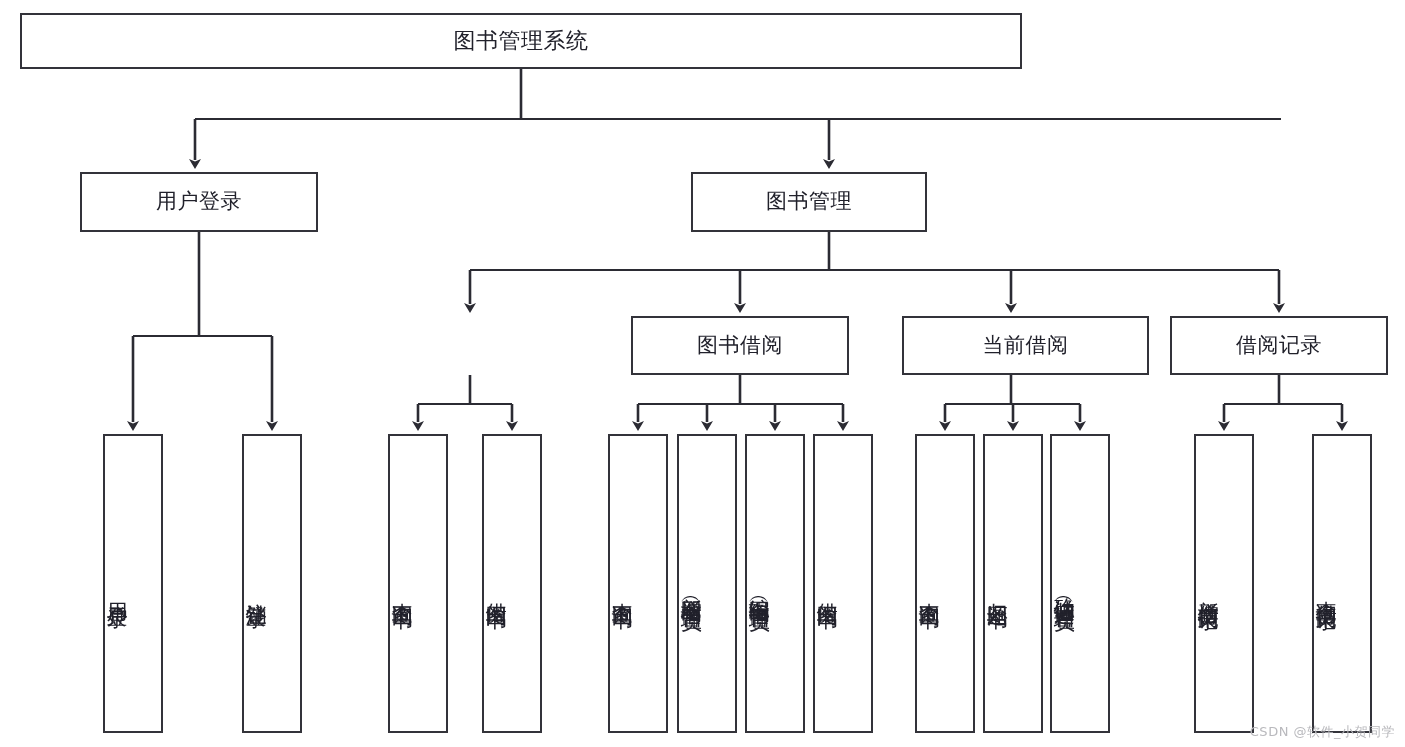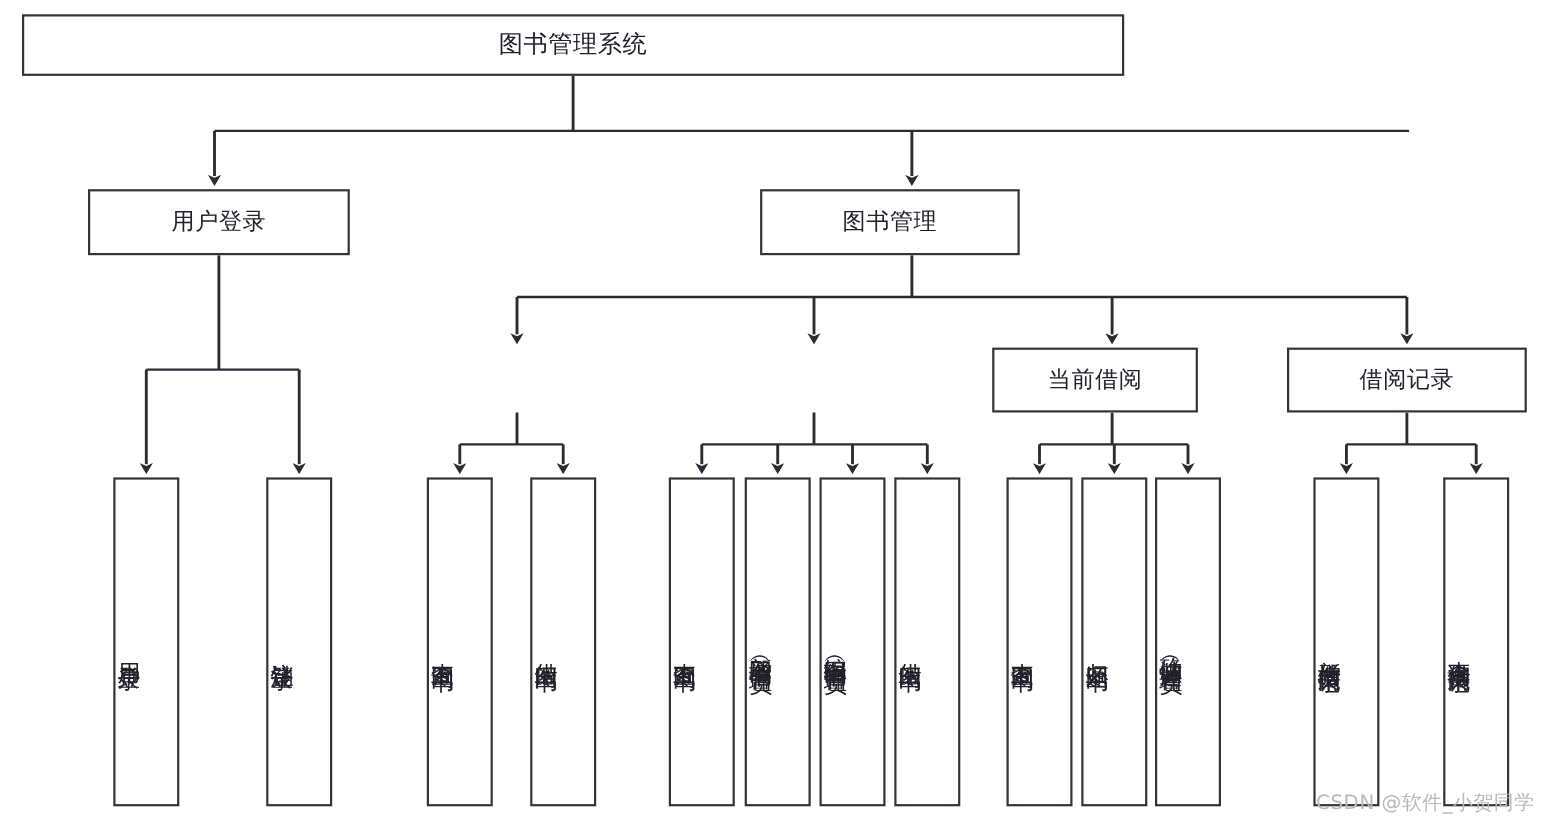--- a/index.html
+++ b/index.html
@@ -58,21 +58,21 @@
     text-orientation: upright;
     font-size: 21px;
     line-height: 1.16;
     letter-spacing: 2px;
     white-space: nowrap;
   }
   .watermark {
     position: absolute;
     right: 10px;
     bottom: 6px;
-    font-size: 18px;
+    font-size: 13px;
     color: #b9b9bd;
     letter-spacing: 0.5px;
     white-space: nowrap;
     font-family: "DejaVu Sans", "Liberation Sans", sans-serif;
   }
 </style>
 </head>
 <body>
 
 <div id="canvas" style="background: rgb(255, 255, 255);">
@@ -131,21 +131,24 @@
     <span class="label">图书管理系统</span>
   </div>
 
   <div class="node horizontal" style="left: 80px; top: 172px; width: 238px; height: 60px; border-color: rgb(51, 51, 58); background: rgb(255, 255, 255); color: rgb(33, 33, 43);">
     <span class="label">用户登录</span>
   </div>
   <div class="node horizontal" style="left: 691px; top: 172px; width: 236px; height: 60px; border-color: rgb(51, 51, 58); background: rgb(255, 255, 255); color: rgb(33, 33, 43);">
     <span class="label">图书管理</span>
   </div>
 
-  <div class="node horizontal" style="left: 902px; top: 316px; width: 187px; height: 59px; border-color: rgb(51, 51, 58); background: rgb(255, 255, 255); color: rgb(33, 33, 43);">
+  <div class="node horizontal" style="left: 631px; top: 316px; width: 218px; height: 59px; border-color: rgb(51, 51, 58); background: rgb(255, 255, 255); color: rgb(33, 33, 43);">
+    <span class="label">图书借阅</span>
+  </div>
+  <div class="node horizontal" style="left: 902px; top: 316px; width: 247px; height: 59px; border-color: rgb(51, 51, 58); background: rgb(255, 255, 255); color: rgb(33, 33, 43);">
     <span class="label">当前借阅</span>
   </div>
   <div class="node horizontal" style="left: 1170px; top: 316px; width: 218px; height: 59px; border-color: rgb(51, 51, 58); background: rgb(255, 255, 255); color: rgb(33, 33, 43);">
     <span class="label">借阅记录</span>
   </div>
 
   <div class="node vertical" style="left: 103px; top: 434px; width: 60px; height: 299px; border-color: rgb(51, 51, 58); background: rgb(255, 255, 255); color: rgb(33, 33, 43);">
     <span class="label">用户登录</span>
   </div>
   <div class="node vertical" style="left: 242px; top: 434px; width: 60px; height: 299px; border-color: rgb(51, 51, 58); background: rgb(255, 255, 255); color: rgb(33, 33, 43);">

